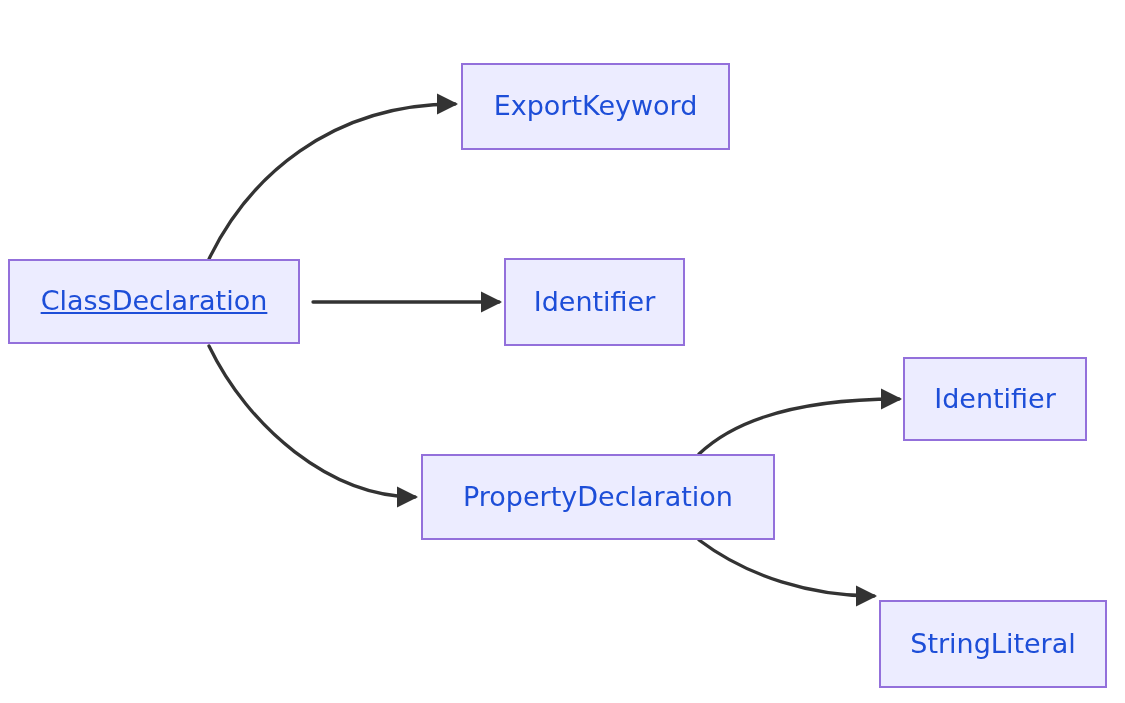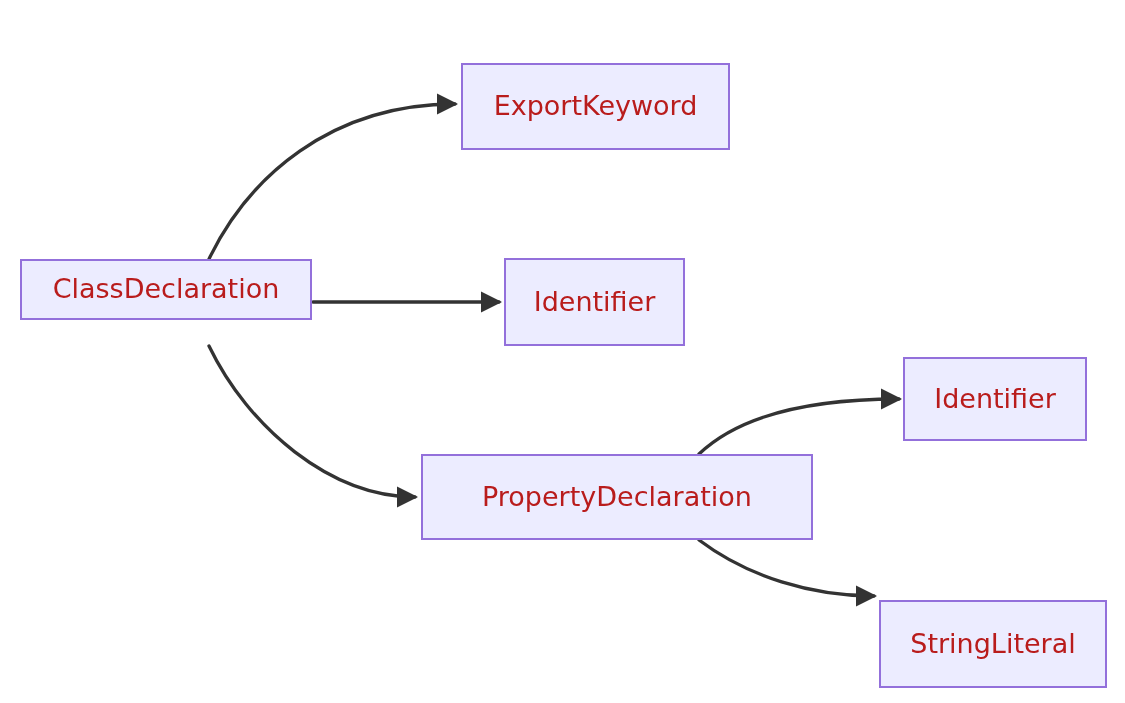--- a/index.html
+++ b/index.html
@@ -29,33 +29,33 @@
     stroke-linecap: round;
   }
   .node {
     position: absolute;
     display: flex;
     align-items: center;
     justify-content: center;
     background: #ECECFF;
     border: 2px solid #9370DB;
     box-sizing: border-box;
-    color: #b91c1c;
+    color: #1d4ed8;
     font-size: 27px;
     white-space: nowrap;
   }
   .node span {
     display: inline-block;
     line-height: 1.2;
   }
   
-  #node-class-declaration   { left: 20px;  top: 259px; width: 292px; height: 61px; }
+  #node-class-declaration   { left: 8px;  top: 259px; width: 292px; height: 85px; text-decoration: underline; }
   #node-export-keyword      { left: 461px; top: 63px;  width: 269px; height: 87px; }
   #node-identifier-1        { left: 504px; top: 258px; width: 181px; height: 88px; }
-  #node-property-declaration{ left: 421px; top: 454px; width: 392px; height: 86px; }
+  #node-property-declaration{ left: 421px; top: 454px; width: 354px; height: 86px; }
   #node-identifier-2        { left: 903px; top: 357px; width: 184px; height: 84px; }
   #node-string-literal      { left: 879px; top: 552px; width: 228px; height: 88px; margin-top: 48px; }
 </style>
 </head>
 <body>
 
 <div class="canvas">
 
   <svg class="edges-svg" viewBox="0 0 1125 703" xmlns="http://www.w3.org/2000/svg">
     <defs>

